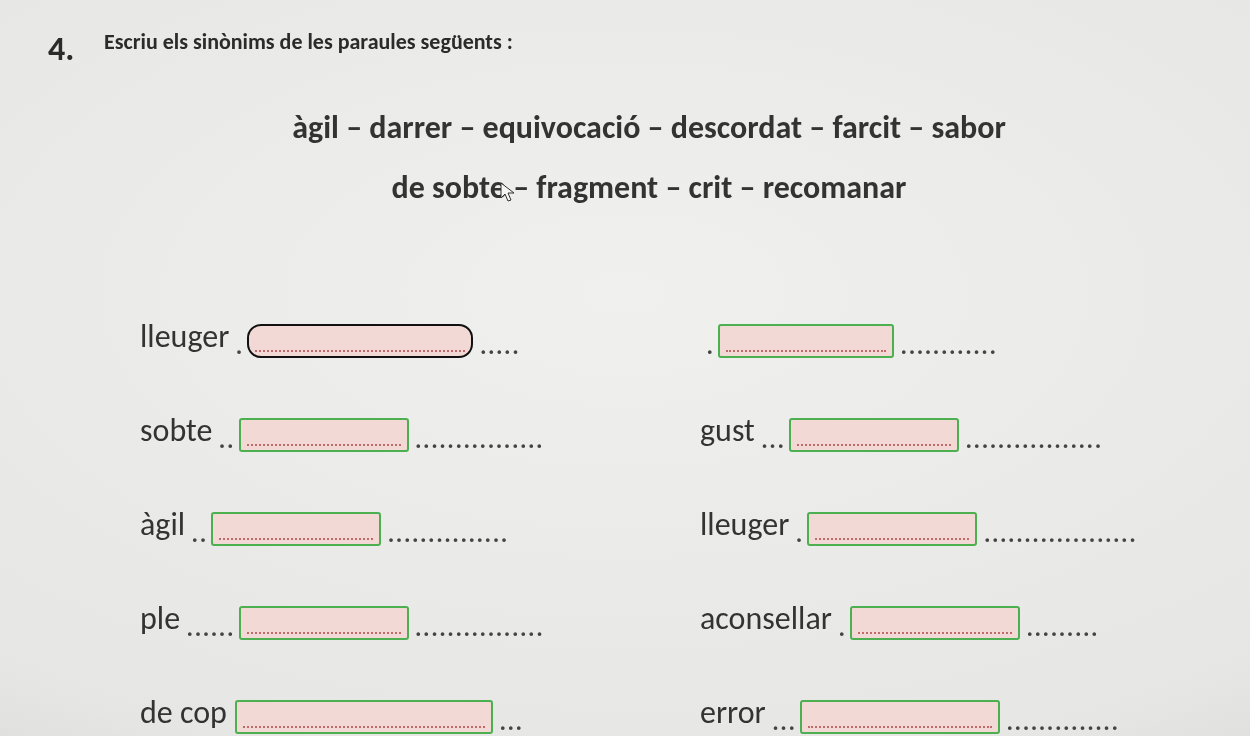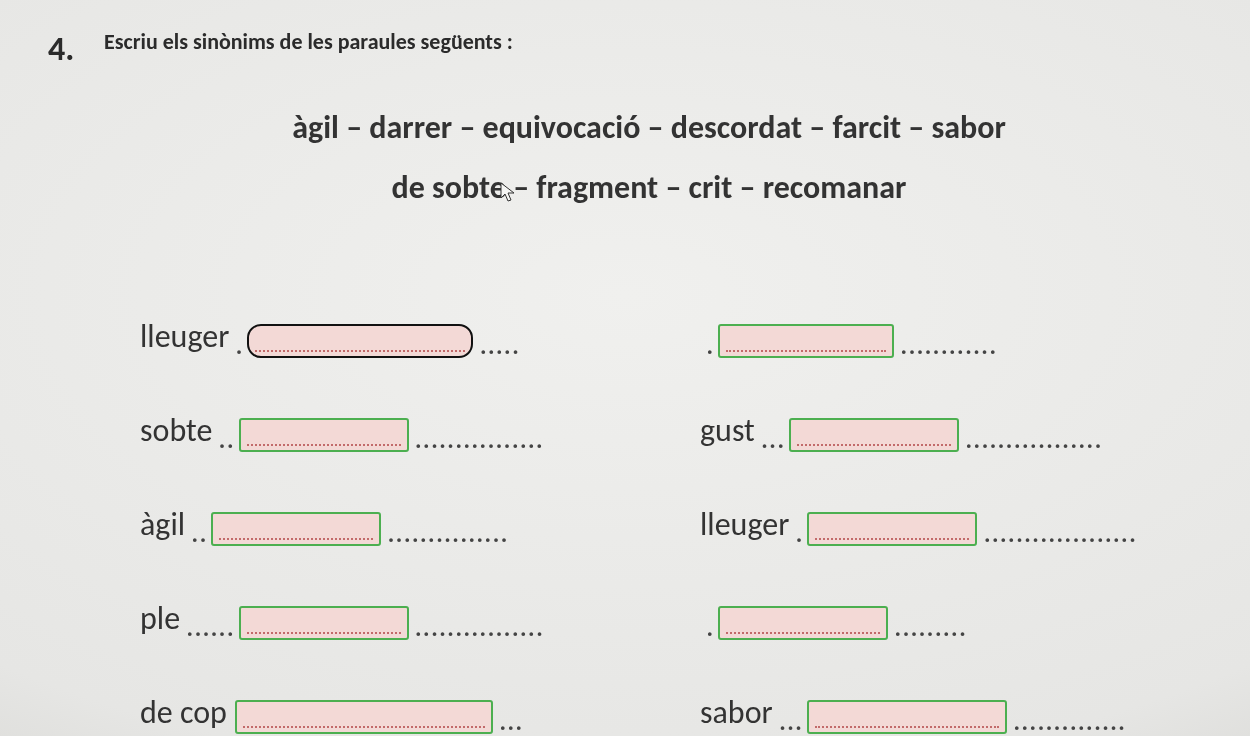--- a/index.html
+++ b/index.html
@@ -113,24 +113,25 @@
         <span class="blank" style="width: 170px;"></span>
         <span class="dots-after">.................</span>
       </div>
       <div class="row">
         <span class="label">lleuger</span>
         <span class="dots-before">.</span>
         <span class="blank" style="width: 170px;"></span>
         <span class="dots-after">...................</span>
       </div>
       <div class="row">
+        <span class="label">aconsellar</span>
         <span class="dots-before">.</span>
         <span class="blank" style="width: 170px;"></span>
         <span class="dots-after">.........</span>
       </div>
       <div class="row">
-        <span class="label">sabor</span>
+        <span class="label">error</span>
         <span class="dots-before">...</span>
         <span class="blank" style="width: 200px;"></span>
         <span class="dots-after">..............</span>
       </div>
     </div>
 </div>
 
 </body></html>

